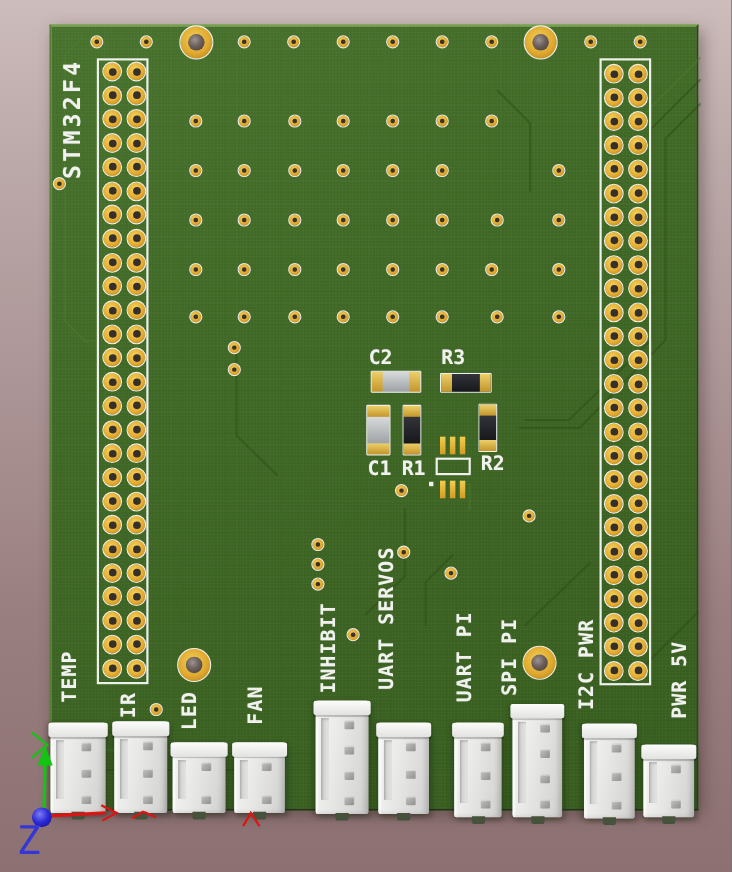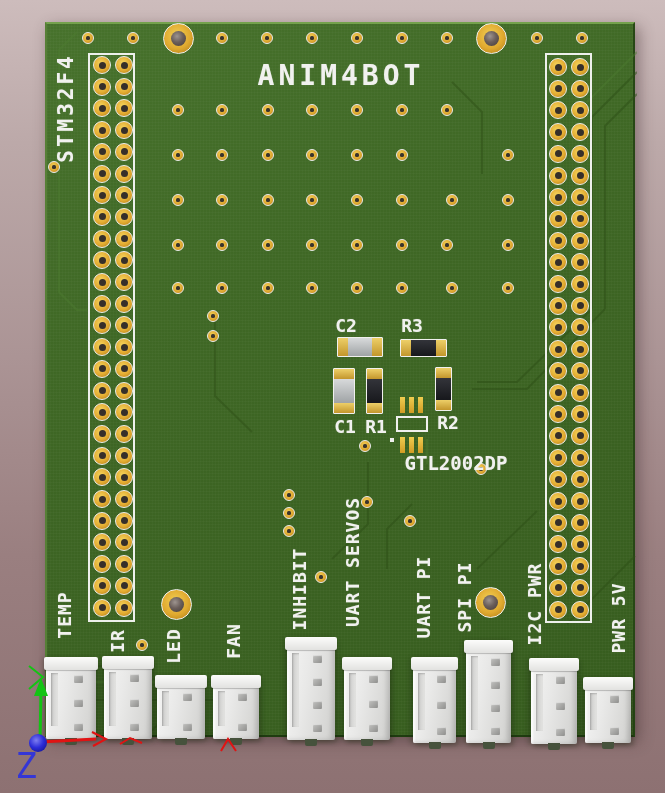--- a/index.html
+++ b/index.html
@@ -706,40 +706,38 @@
       </div>
       <div class="conn" style="left: 585px; top: 677px; width: 46px; height: 66px;">
         <div class="peg" style="left: 17px; top: 65px;"></div>
         <div class="cap"></div>
         <div class="slot"></div>
         <div class="pin" style="left: 25.3px; top: 18px;"></div>
         <div class="pin" style="left: 25.3px; top: 50px;"></div>
       </div>
     </div>
 
-  <div class="silk" style="left:341px;top:75px;font-size:28px;letter-spacing:4px;">ANIM4BOT</div>
   <div class="silk vert" style="left:66px;top:108px;font-size:21px;letter-spacing:3px;">STM32F4</div>
 
   <div class="silk vert" style="left:64px;top:615px;font-size:18px;letter-spacing:1px;">TEMP</div>
   <div class="silk vert" style="left:117px;top:641px;font-size:18px;letter-spacing:1px;">IR</div>
   <div class="silk vert" style="left:173px;top:646px;font-size:18px;letter-spacing:1px;">LED</div>
   <div class="silk vert" style="left:233px;top:641px;font-size:18px;letter-spacing:1px;">FAN</div>
   <div class="silk vert" style="left:299px;top:589px;font-size:18px;letter-spacing:1px;">INHIBIT</div>
   <div class="silk vert" style="left:352px;top:562px;font-size:18px;letter-spacing:1px;">UART SERVOS</div>
   <div class="silk vert" style="left:423px;top:597px;font-size:18px;letter-spacing:1px;">UART PI</div>
   <div class="silk vert" style="left:464px;top:597px;font-size:18px;letter-spacing:1px;">SPI PI</div>
   <div class="silk vert" style="left:534px;top:604px;font-size:18px;letter-spacing:1px;">I2C PWR</div>
   <div class="silk vert" style="left:618px;top:618px;font-size:18px;letter-spacing:1px;">PWR 5V</div>
 
   <div class="silk" style="left:346px;top:325px;font-size:18px;">C2</div>
   <div class="silk" style="left:412px;top:325px;font-size:18px;">R3</div>
   <div class="silk" style="left:345px;top:426px;font-size:18px;">C1</div>
   <div class="silk" style="left:376px;top:426px;font-size:18px;">R1</div>
   <div class="silk" style="left:448px;top:422px;font-size:18px;">R2</div>
-  <div class="silk" style="left:456px;top:463px;font-size:19px;">GTL2002DP</div>
 
   <svg class="overlay" width="665" height="793" viewBox="0 0 665 793" style="z-index:9;">
     <defs>
       <radialGradient id="zball" cx="40%" cy="35%" r="75%">
         <stop offset="0%" stop-color="#7d7df0"></stop>
           <stop offset="55%" stop-color="#2c2cd8"></stop>
           <stop offset="100%" stop-color="#15159a"></stop>
       </radialGradient>
     </defs>
     <g>

